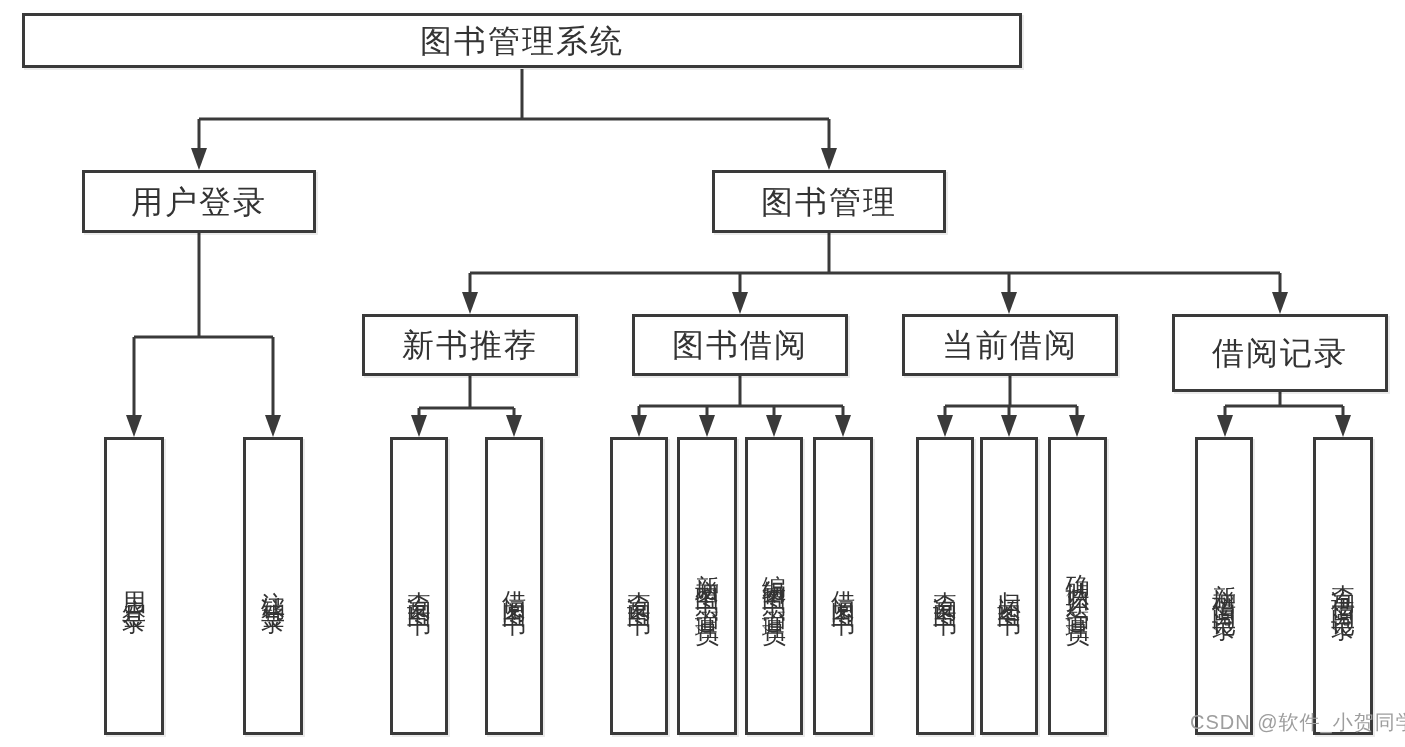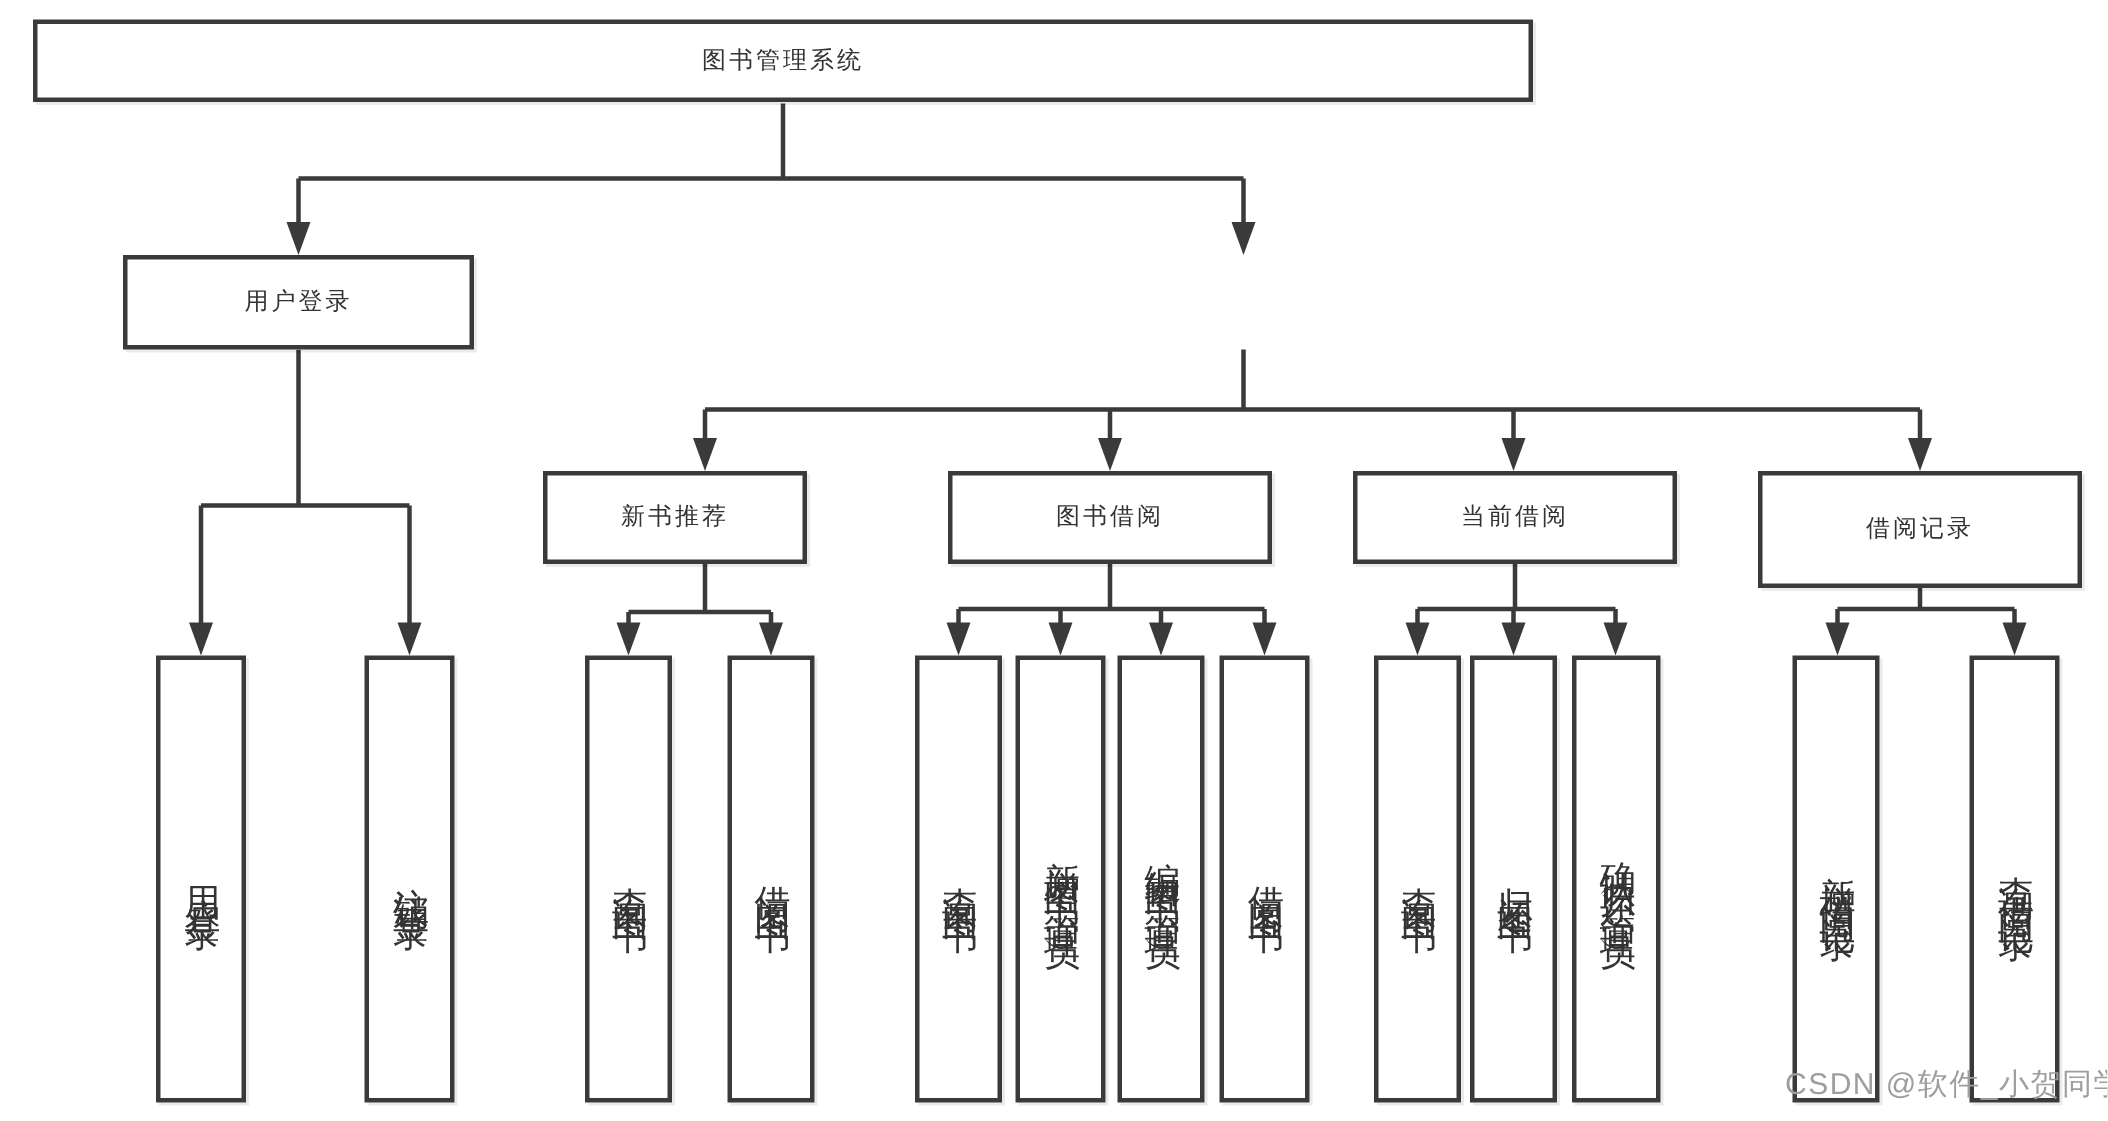--- a/index.html
+++ b/index.html
@@ -16,21 +16,21 @@
   }
   svg.wires{position:absolute;left:0;top:0;width:1405px;height:747px;}
   svg.wires path{stroke:var(--line);stroke-width:3;fill:none;}
   svg.wires polygon{fill:var(--line);stroke:none;}
   .box{
     position:absolute;background:#fff;border:3px solid var(--line);
     display:flex;align-items:center;justify-content:center;box-sizing:border-box;
     box-shadow:2px 2px 0 rgba(0,0,0,0.08);
   }
   .hlabel{
-    font-size:16px;letter-spacing:2px;line-height:1;white-space:nowrap;color:var(--text);
+    font-size:32px;letter-spacing:2px;line-height:1;white-space:nowrap;color:var(--text);
   }
   .vtext{
     writing-mode:vertical-lr;text-orientation:mixed;
     font-size:24px;letter-spacing:7px;line-height:1;white-space:nowrap;color:var(--text);
   }
   .watermark{
     position:absolute;left:1190px;top:709px;font-size:20px;color:var(--wm);
     letter-spacing:1px;white-space:nowrap;
   }
 </style>
@@ -82,22 +82,25 @@
     </g>
   </svg>
 
   <div class="box" style="left:22px;top:13px;width:1000px;height:55px">
     <span class="hlabel">图书管理系统</span>
   </div>
 
   <div class="box" style="left:82px;top:170px;width:234px;height:63px">
     <span class="hlabel">用户登录</span>
   </div>
+  <div class="box" style="left:712px;top:170px;width:234px;height:63px">
+    <span class="hlabel">图书管理</span>
+  </div>
 
-  <div class="box" style="left:362px;top:314px;width:176px;height:62px">
+  <div class="box" style="left:362px;top:314px;width:216px;height:62px">
     <span class="hlabel">新书推荐</span>
   </div>
   <div class="box" style="left:632px;top:314px;width:216px;height:62px">
     <span class="hlabel">图书借阅</span>
   </div>
   <div class="box" style="left:902px;top:314px;width:216px;height:62px">
     <span class="hlabel">当前借阅</span>
   </div>
   <div class="box" style="left:1172px;top:314px;width:216px;height:78px">
     <span class="hlabel">借阅记录</span>

